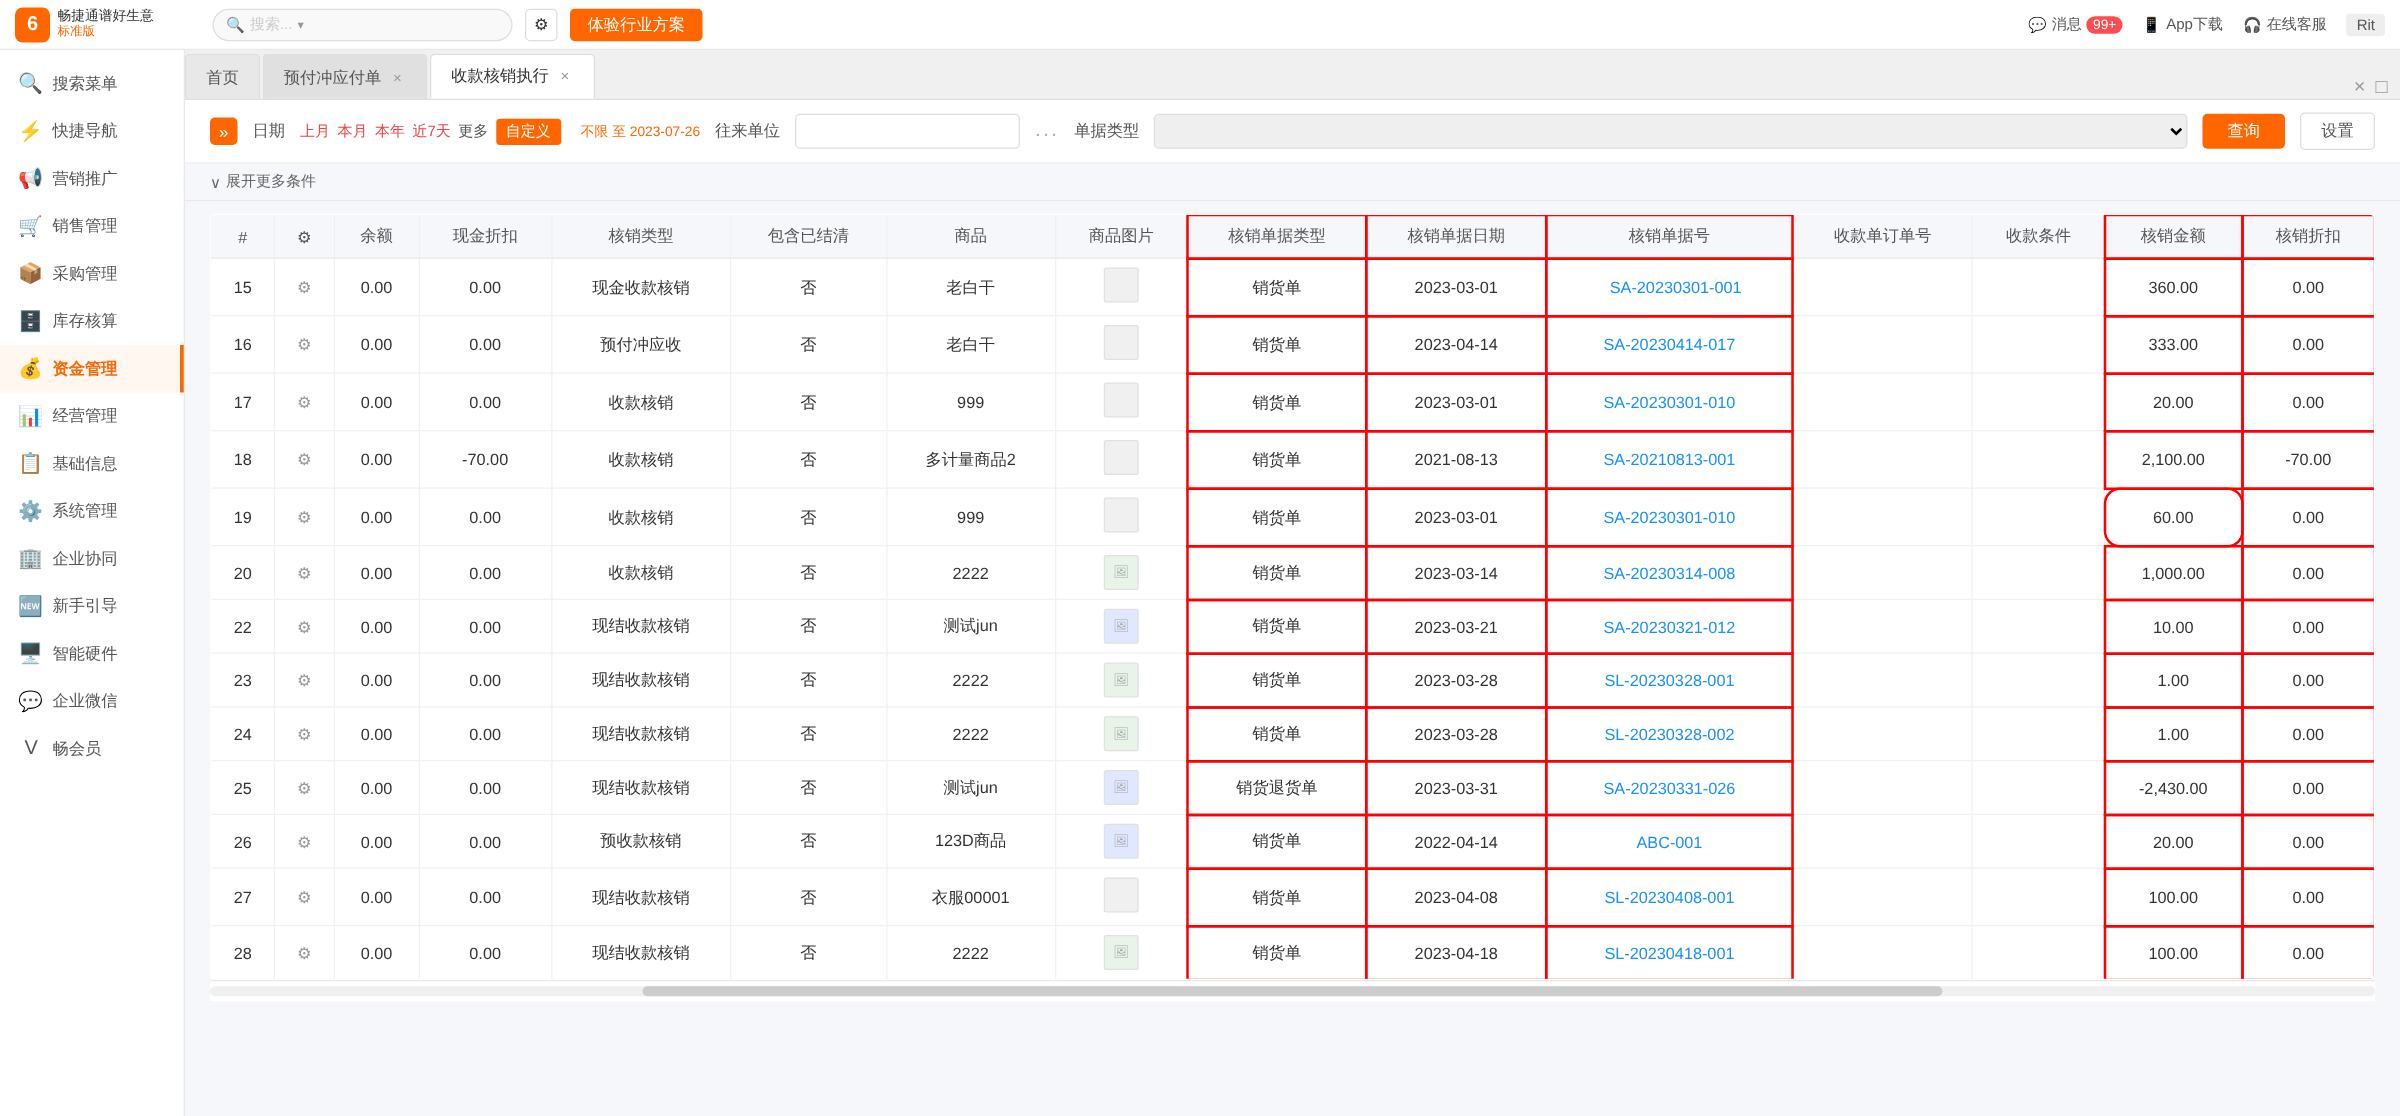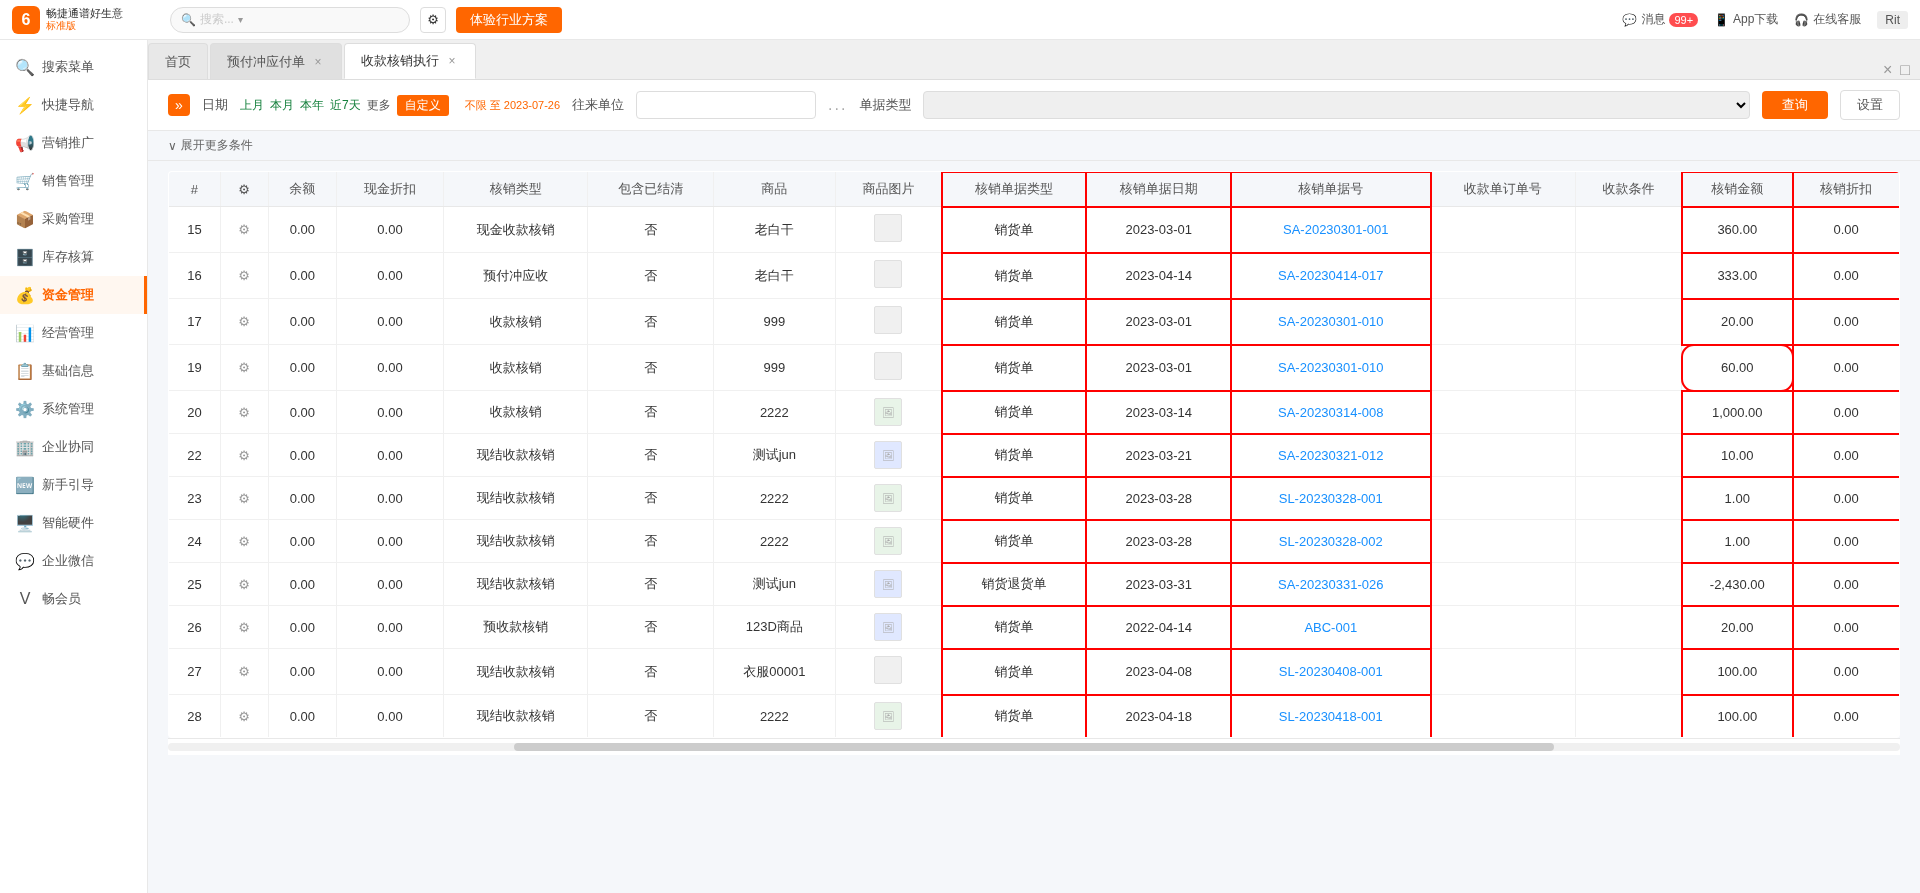--- a/index.html
+++ b/index.html
@@ -41,21 +41,21 @@
     .page-header { padding: 14px 20px 10px; display: flex; align-items: center; justify-content: space-between; background: #fff; border-bottom: 1px solid #e8e8e8; }
     .page-title { font-size: 18px; font-weight: bold; color: #333; }
     .header-actions { display: flex; gap: 10px; }
     .header-btn { display: flex; align-items: center; gap: 4px; font-size: 13px; color: #ff6600; cursor: pointer; }
 
     
     .filter-bar { background: #fff; padding: 10px 20px; border-bottom: 1px solid #e8e8e8; display: flex; align-items: center; gap: 12px; flex-wrap: wrap; }
     .filter-arrow-btn { width: 22px; height: 22px; background: #ff6600; border-radius: 4px; display: flex; align-items: center; justify-content: center; color: white; cursor: pointer; font-size: 14px; }
     .filter-label { font-size: 13px; color: #555; }
     .filter-date-links { display: flex; gap: 6px; align-items: center; }
-    .filter-date-link { font-size: 12px; color: #15803d; cursor: pointer; }
+    .filter-date-link { font-size: 12px; color: #ef4444; cursor: pointer; }
     .filter-date-link.more { color: #555; }
     .filter-custom-btn { background: #ff6600; color: white; border: none; border-radius: 3px; padding: 2px 8px; font-size: 12px; cursor: pointer; }
     .filter-date-sub { font-size: 11px; color: #ff6600; margin-left: 4px; }
     .filter-input { height: 28px; border: 1px solid #ddd; border-radius: 4px; padding: 0 8px; font-size: 12px; width: 180px; }
     .filter-dots { color: #aaa; font-size: 16px; letter-spacing: 2px; }
     .filter-select { height: 28px; border: 1px solid #ddd; border-radius: 4px; padding: 0 8px; font-size: 12px; flex: 1; min-width: 200px; }
     .query-btn { background: #ff6600; color: white; border: none; border-radius: 4px; padding: 5px 20px; font-size: 13px; cursor: pointer; margin-left: auto; }
     .settings-btn { background: white; color: #555; border: 1px solid #ddd; border-radius: 4px; padding: 5px 16px; font-size: 13px; cursor: pointer; }
 
     
@@ -295,20 +295,37 @@
                 <td><span class="img-placeholder"></span></td>
                 <td style="outline: red solid 2px; outline-offset: -1px;">销货单</td>
                 <td style="outline: red solid 2px; outline-offset: -1px;">2023-03-01</td>
                 <td style="outline: red solid 2px; outline-offset: -1px;"><a class="link-cell" href="#">SA-20230301-010</a></td>
                 <td></td>
                 <td></td>
                 <td style="outline: red solid 2px; outline-offset: -1px;">20.00</td>
                 <td style="outline: red solid 2px; outline-offset: -1px;">0.00</td>
               </tr>
               <tr>
+                <td>18</td>
+                <td><span style="color:#999;cursor:pointer;">⚙</span></td>
+                <td>0.00</td>
+                <td class="negative">-70.00</td>
+                <td>收款核销</td>
+                <td>否</td>
+                <td>多计量商品2</td>
+                <td><span class="img-placeholder"></span></td>
+                <td style="outline: red solid 2px; outline-offset: -1px;">销货单</td>
+                <td style="outline: red solid 2px; outline-offset: -1px;">2021-08-13</td>
+                <td style="outline: red solid 2px; outline-offset: -1px;"><a class="link-cell" href="#">SA-20210813-001</a></td>
+                <td></td>
+                <td></td>
+                <td style="outline: red solid 2px; outline-offset: -1px;">2,100.00</td>
+                <td class="negative" style="outline: red solid 2px; outline-offset: -1px;">-70.00</td>
+              </tr>
+              <tr>
                 <td>19</td>
                 <td><span style="color:#999;cursor:pointer;">⚙</span></td>
                 <td>0.00</td>
                 <td>0.00</td>
                 <td>收款核销</td>
                 <td>否</td>
                 <td>999</td>
                 <td><span class="img-placeholder"></span></td>
                 <td style="outline: red solid 2px; outline-offset: -1px;">销货单</td>
                 <td style="outline: red solid 2px; outline-offset: -1px;">2023-03-01</td>

